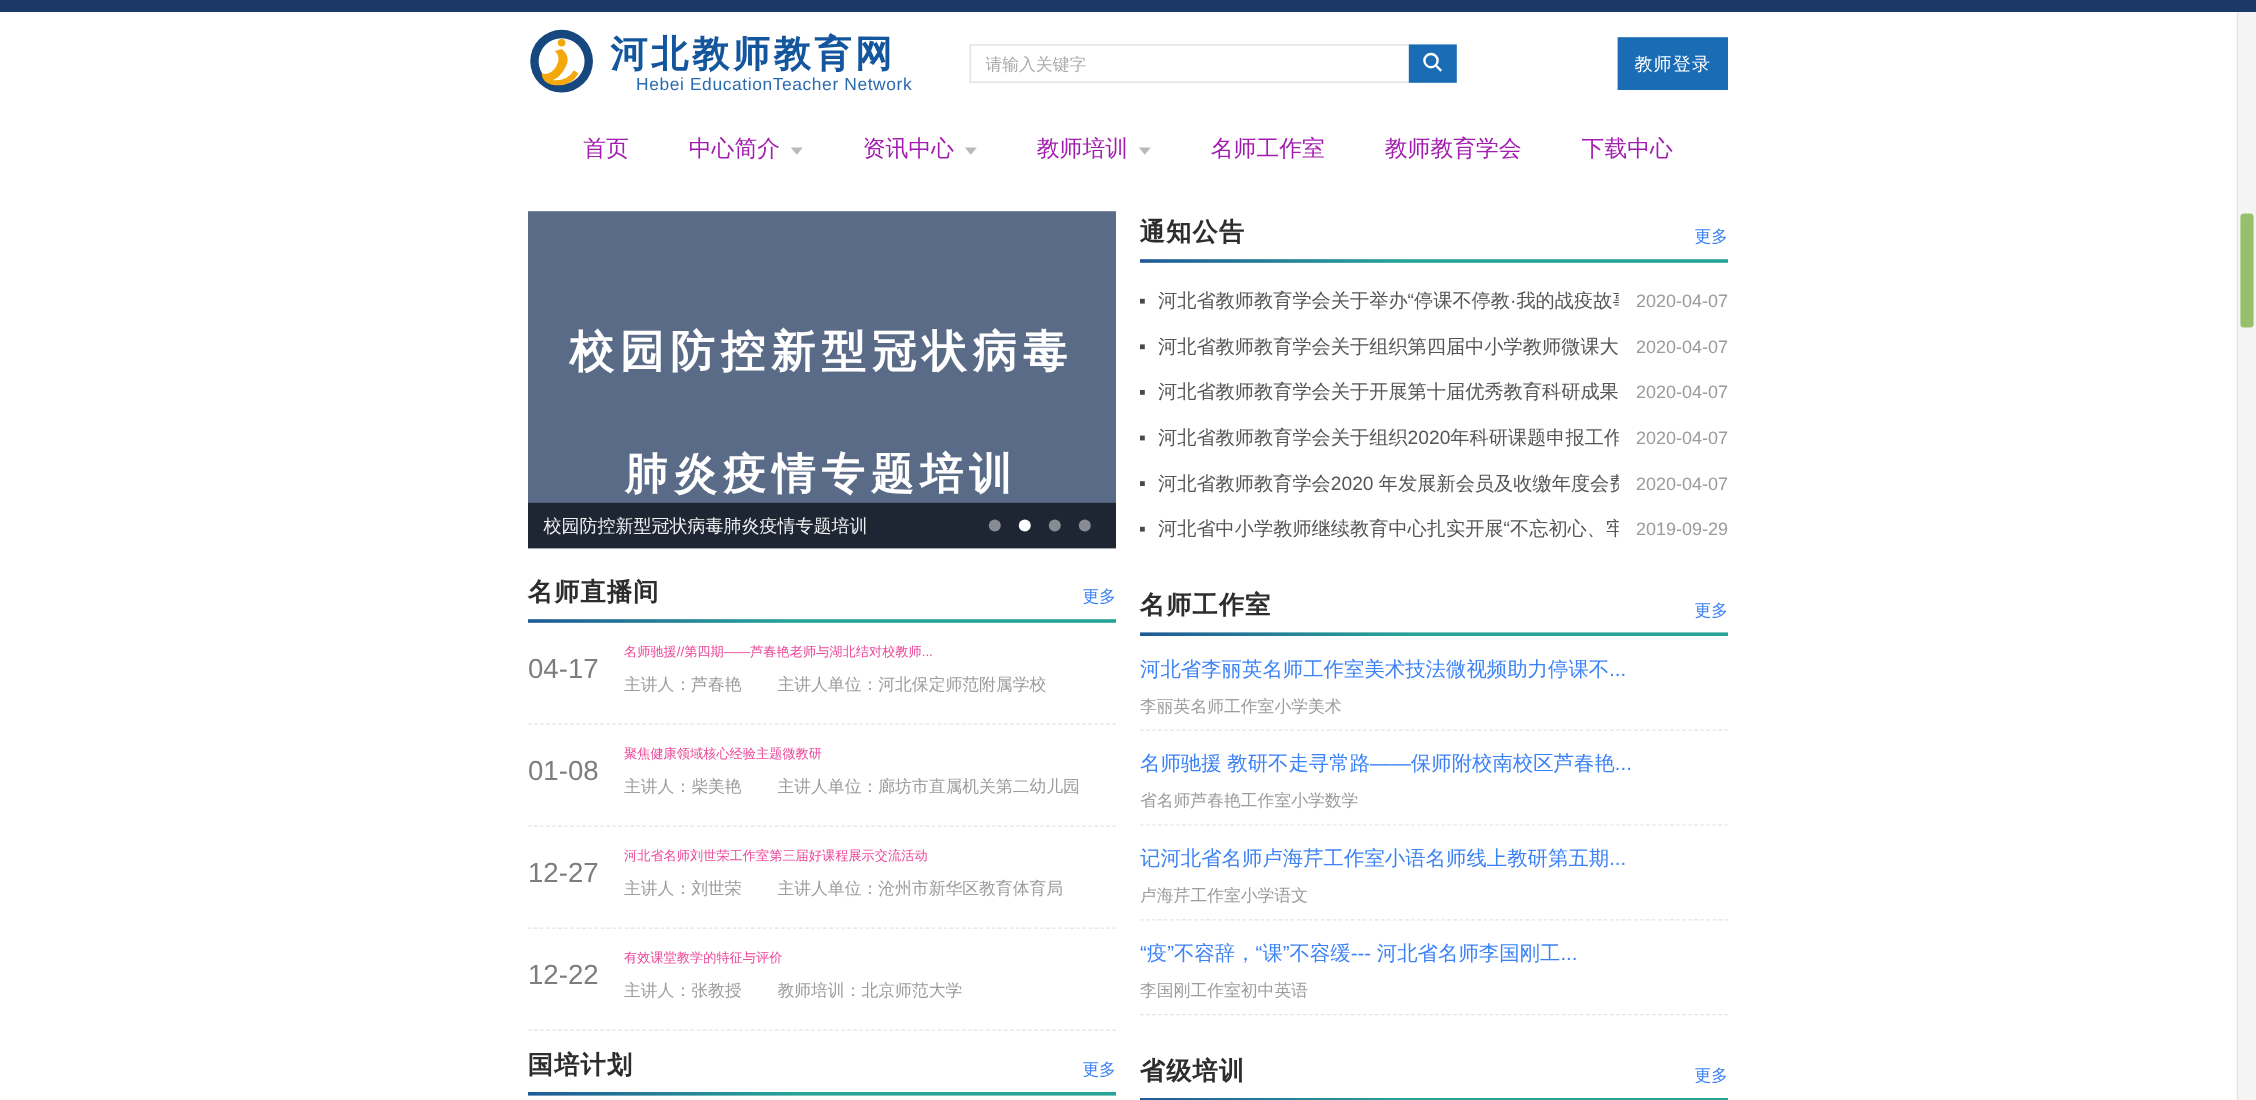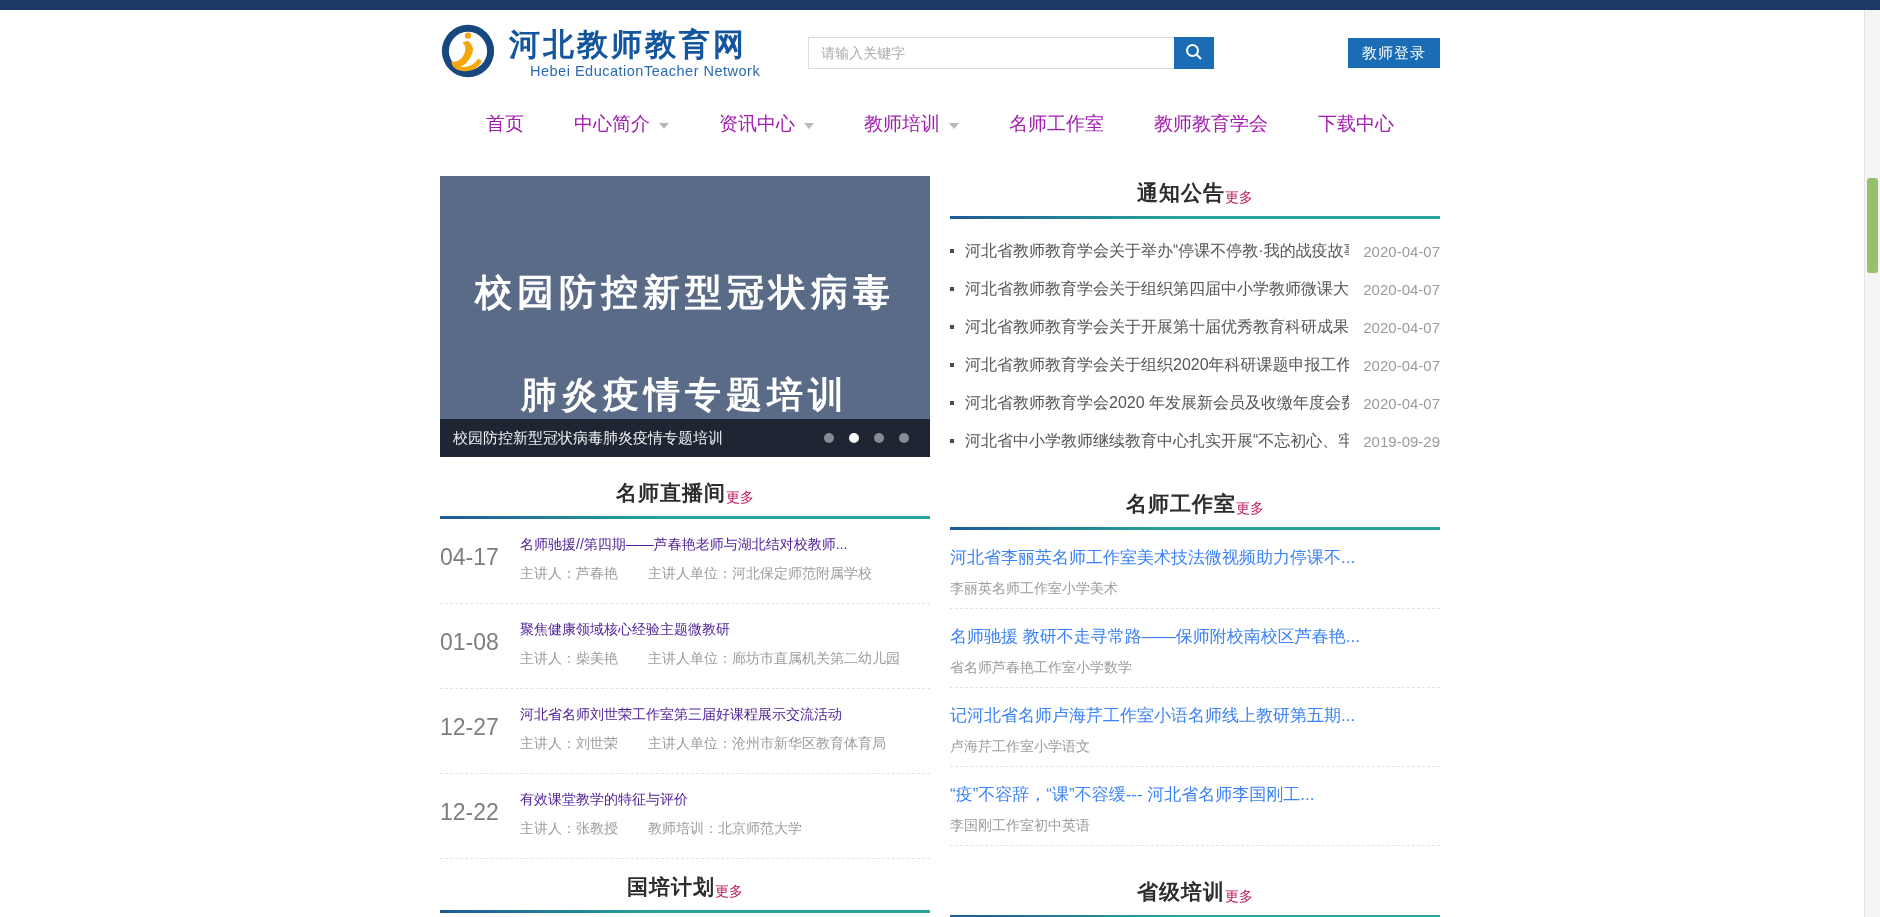--- a/index.html
+++ b/index.html
@@ -12,21 +12,21 @@
   .header { display:flex; align-items:center; height:86px; }
   .logo { display:flex; align-items:center; gap:13px; cursor:pointer; }
   .logo-cn { font-size:31px; font-weight:bold; color:#14569e; letter-spacing:3px; line-height:1.15; }
   .logo-en { font-size:14.5px; color:#2a6ab0; letter-spacing:0.5px;margin-left:21px; }
   .search-wrap { display:flex; margin-left:48px; }
   .search-input { width:366px; height:32px; border:1px solid #dcdcdc; border-right:none;
     padding:0 12px; font-size:14px; color:#333; outline:none; }
   .search-input::placeholder { color:#aaa; }
   .search-btn { width:40px; height:32px; background:#1a6cb5; border:none; cursor:pointer;
     display:flex; align-items:center; justify-content:center; }
-  .login-btn { margin-left:auto; width:92px; height:30px; background:#1a6cb5; color:#fff;
+  .login-btn { margin-left:auto; width:92px; height:44px; background:#1a6cb5; color:#fff;
     border:none; font-size:15px; cursor:pointer; letter-spacing:1px; }
 
   
   .nav { display:flex; justify-content:space-between; align-items:center; height:56px; padding:0 46px; }
   .nav-item { display:flex; align-items:center; gap:9px; font-size:19px; color:#a21caf; cursor:pointer; }
   .caret { width:0; height:0; border-left:5px solid transparent; border-right:5px solid transparent;
     border-top:6px solid #b9b9b9; margin-top:3px; }
 
   
   .main { display:flex; gap:20px; margin-top:24px; }
@@ -38,38 +38,38 @@
   .slide-line1 { padding-top:92px; font-size:37px; }
   .slide-line2 { padding-top:53px; font-size:36px; }
   .carousel-caption { position:absolute; left:0; right:0; bottom:0; height:38px;
     background:rgba(22,28,40,0.88); display:flex; align-items:center; padding:0 13px; }
   .caption-text { color:#eef0f2; font-size:15px; }
   .dots { margin-left:auto; display:flex; gap:15px; align-items:center; padding-right:8px; }
   .dot { width:10px; height:10px; border-radius:50%; background:#878c94; cursor:pointer; }
   .dot.active { background:#ffffff; }
 
   
-  .sec-head { display:flex; justify-content:center; align-items:flex-end; padding-bottom:9px; }
+  .sec-head { display:flex; justify-content:space-between; align-items:flex-end; padding-bottom:9px; }
   .sec-title { font-size:21px; font-weight:bold; color:#2d2d2d; letter-spacing:1px; }
-  .more { font-size:14px; color:#be185d; text-decoration:none; cursor:pointer; }
+  .more { font-size:14px; color:#3b82f6; text-decoration:none; cursor:pointer; }
   .sec-line { height:3px; background:linear-gradient(90deg,#1f5a96 0%,#27a398 45%,#27a398 100%); }
 
   
   .sec-notices { margin-top:3px; }
   .notice-list { margin-top:13px; }
   .notice-item { display:flex; align-items:center; height:38px; cursor:pointer; }
   .bullet { width:4px; height:4px; background:#4a4a4a; margin-right:11px; flex:none; }
   .n-title { flex:1; font-size:16px; color:#555; white-space:nowrap; overflow:hidden; }
   .n-date { font-size:15px; color:#9b9b9b; margin-left:14px; flex:none; }
 
   
   .sec-live { margin-top:22px; }
   .live-item { display:flex; padding:17px 0 0; height:85px; border-bottom:1px dashed #e3e3e3; cursor:pointer; }
   .l-date { width:80px; flex:none; font-size:23px; color:#7d7d7d; padding-top:8px; }
-  .l-title { font-size:14px; color:#4c1d95; margin-bottom:11px; white-space:nowrap; overflow:hidden; }
+  .l-title { font-size:11px; color:#ec4899; margin-bottom:11px; white-space:nowrap; overflow:hidden; }
   .l-meta { font-size:14px; color:#9c9c9c; }
   .l-meta span { margin-right:26px; }
 
   
   .sec-studios { margin-top:30px; }
   .studio-item { padding:16px 0 0; height:79px; border-bottom:1px dashed #e3e3e3; cursor:pointer; }
   .s-title { font-size:17px; color:#3b82f6; margin-bottom:11px; white-space:nowrap; overflow:hidden; }
   .s-meta { display:flex; font-size:14px; color:#9c9c9c; }
 
   .sec-bottom-left { margin-top:14px; }

